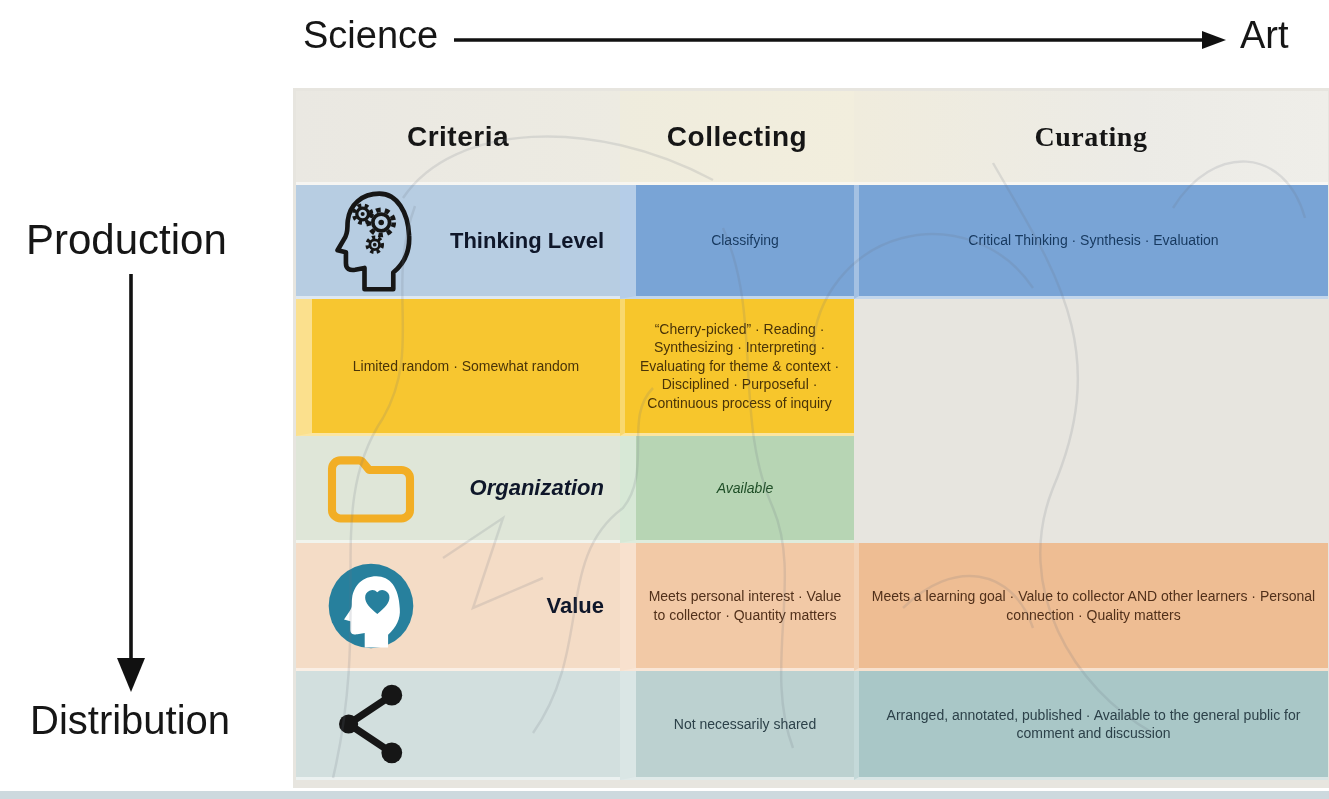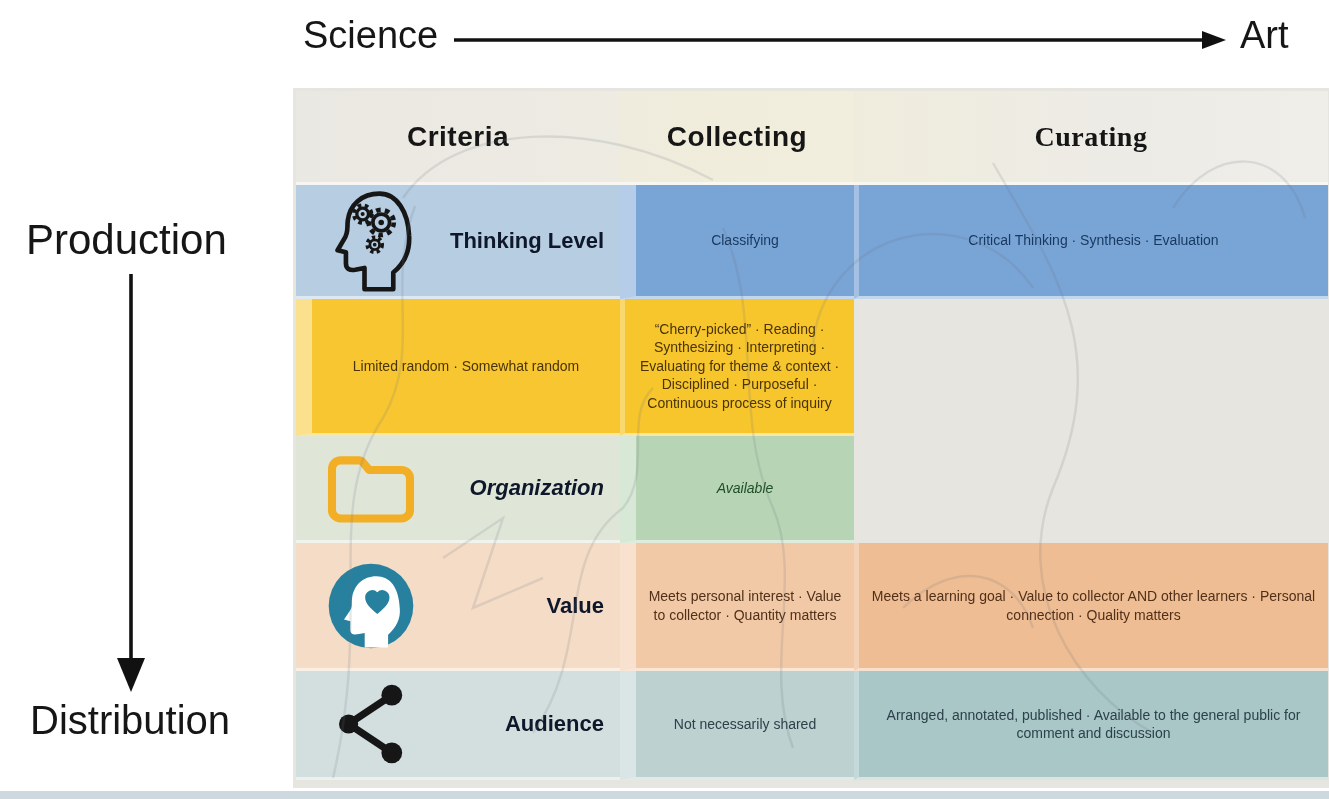--- a/index.html
+++ b/index.html
@@ -143,21 +143,20 @@
       <div class="cell crit-cell">
         <span class="icon-slot">
           <svg width="78" height="80" viewBox="0 0 96 100">
             <line x1="20" y1="50" x2="74" y2="14" stroke="#161616" stroke-width="9"></line>
             <line x1="20" y1="50" x2="74" y2="86" stroke="#161616" stroke-width="9"></line>
             <circle cx="20" cy="50" r="12" fill="#161616"></circle>
             <circle cx="74" cy="14" r="13" fill="#161616"></circle>
             <circle cx="74" cy="86" r="13" fill="#161616"></circle>
           </svg>
         </span>
-        <span class="crit-label">Audience</span>
       </div>
       <div class="cell coll-cell">Not necessarily shared</div>
       <div class="cell cur-cell">Arranged, annotated, published · Available to the general public for comment and discussion</div>
     </div>
 
     <svg class="watermark" viewBox="0 0 1038 700">
       <g fill="none" stroke="#6b7280" stroke-width="2.5">
         <path d="M110 110 C160 35 300 28 420 92"></path>
         <path d="M40 690 C80 520 30 420 90 330 C130 260 92 200 122 118"></path>
         <path d="M240 645 C300 560 262 470 330 420 C360 382 330 330 360 300"></path>

